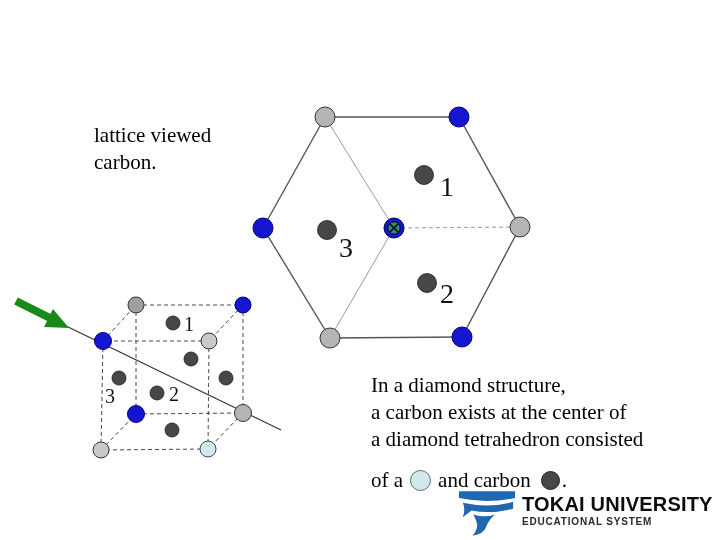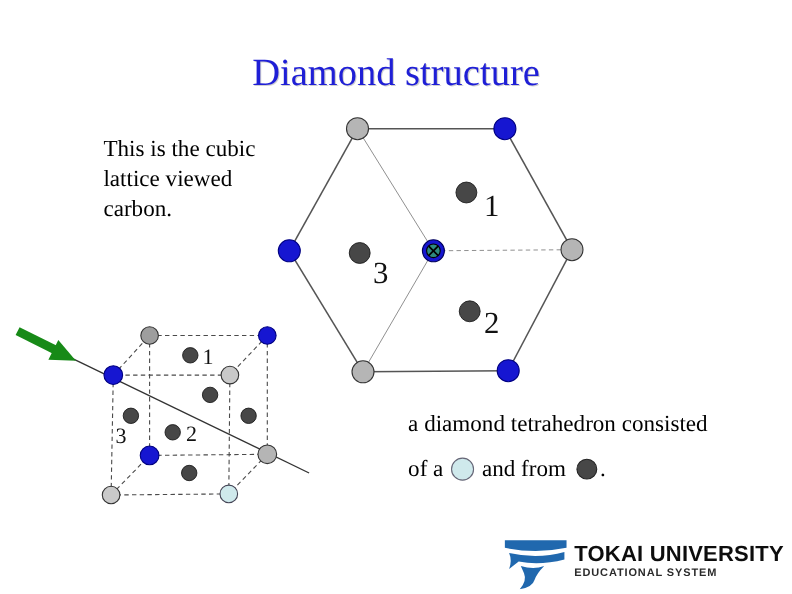--- a/index.html
+++ b/index.html
@@ -59,24 +59,22 @@
   .logo-text { padding-top:5px; font-family:"Liberation Sans","DejaVu Sans",sans-serif; }
   .logo-name { font-size:20px; font-weight:700; color:#0d0d0d; letter-spacing:0.2px; line-height:20px;text-align:center; }
   .logo-sub  { font-size:10px; font-weight:700; color:#2b2b2b; letter-spacing:0.8px; margin-top:2px; }
   .logo-mark-path { fill:var(--logo-blue); }
 </style>
 </head>
 <body>
 
 <div class="slide">
 
-  <h1 class="title">Diamond structure</h1>
 
   <div class="left-note">
-    <div>This is the cubic</div>
     <div>lattice viewed</div>
     <div>carbon.</div>
   </div>
 
   <svg class="diagram-svg" width="720" height="540" viewBox="0 0 720 540">
 
     <g>
 
       <line class="spoke" x1="394" y1="228" x2="325" y2="117"></line>
       <line class="spoke" x1="394" y1="228" x2="330" y2="338"></line>
@@ -150,25 +148,27 @@
       <text class="num-sm" x="169" y="401">2</text>
 
       <g>
         <line class="arrow-shaft" x1="16" y1="301" x2="50" y2="318"></line>
         <polygon class="arrow-head" points="69,328 53,309 44,327"></polygon>
       </g>
     </g>
   </svg>
 
   <div class="right-note">
+    <div>In a diamond structure,</div>
+    <div>a carbon exists at the center of</div>
     <div>a diamond tetrahedron consisted</div>
     <div class="l4">
       <span>of a</span>
       <span class="inline-atom pale"></span>
-      <span>and from</span>
+      <span>and carbon</span>
       <span class="inline-atom dark"></span>
       <span>.</span>
     </div>
   </div>
 
   <div class="logo">
     <svg width="58" height="47" viewBox="0 0 60 48">
       <path class="logo-mark-path" d="M1,2 L59,2 L59,9 Q30,15 1,9 Z"></path>
       <path class="logo-mark-path" d="M5,14 Q32,20 57,13 L57,20 Q34,26 14,22 L5,29 Q8,21 5,14 Z"></path>
       <path class="logo-mark-path" d="M16,26 Q28,30 38,26 Q31,33 29,39 Q27,46 15,48 Q22,40 19,33 Z"></path>

